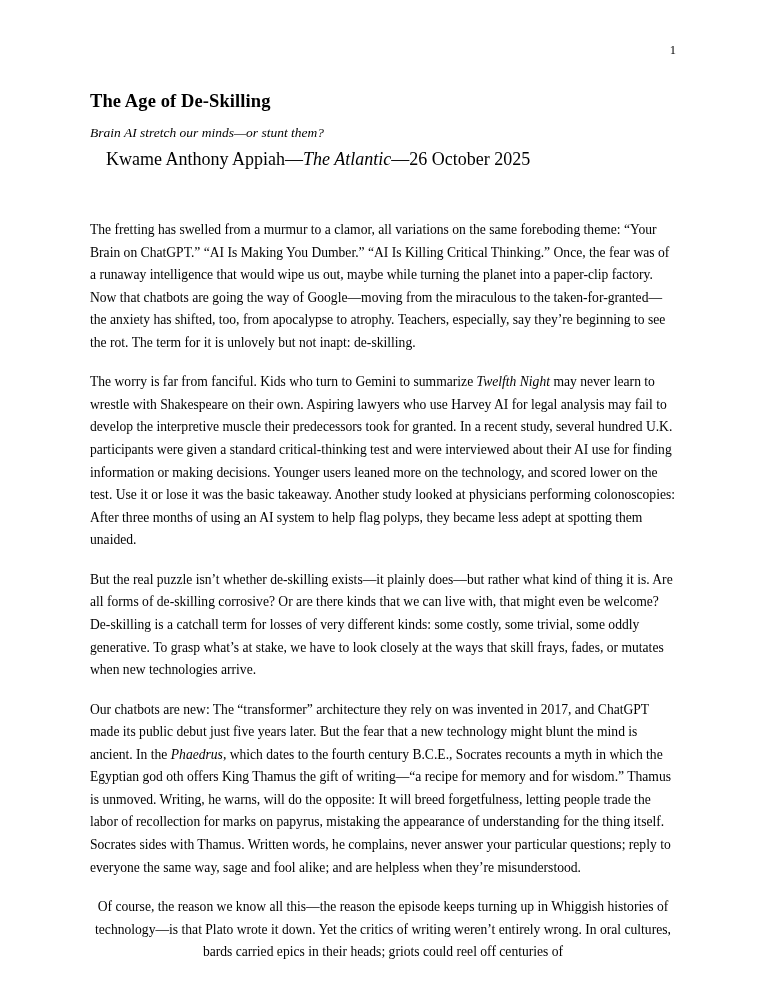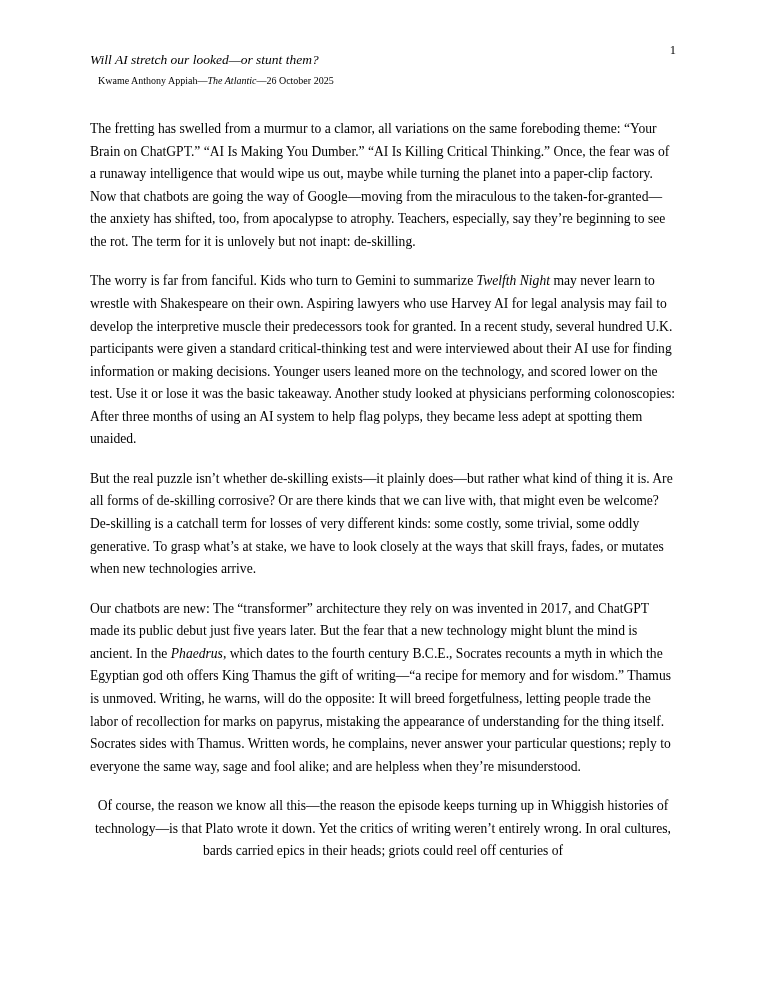--- a/index.html
+++ b/index.html
@@ -37,52 +37,53 @@
     line-height: 1.25;
     letter-spacing: 0.1px;
   }
   .subtitle {
     font-size: 13.5px;
     font-style: italic;
     margin: 11px 0 0 0;
     line-height: 1.3;
   }
   .byline {
-    font-size: 10px;
-    margin: 5px 0 0 8px;
+    font-size: 18px;
+    margin: 5px 0 0 16px;
     line-height: 1.35;
   }
   .byline .italic {
     font-style: italic;
   }
   .body-text p {
     font-size: 13.6px;
     line-height: 1.66;
     margin: 0 0 17px 0;
     text-align: left;
   }
   .body-text {
-    margin-top: 31px;
+    margin-top: 48px;
   }
   .body-text p:last-child {
     margin-bottom: 0;
     text-align: center;
   }
   i {
   }
 </style>
 </head>
 <body>
 
 <div class="page">
 
   <div class="page-number">1</div>
 
+  <h1 class="doc-title">The Age of De-Skilling</h1>
 
-  <div class="subtitle">Will AI stretch our looked—or stunt them?</div>
+  <div class="subtitle">Brain AI stretch our minds—or stunt them?</div>
 
   <div class="byline">
     <span>Kwame Anthony Appiah—</span><span class="italic">The Atlantic</span><span>—26 October 2025</span>
   </div>
 
   <div class="body-text">
 
     <p>The fretting has swelled from a murmur to a clamor, all variations on the same foreboding theme: “Your Brain on ChatGPT.” “AI Is Making You Dumber.” “AI Is Killing Critical Thinking.” Once, the fear was of a runaway intelligence that would wipe us out, maybe while turning the planet into a paper-clip factory. Now that chatbots are going the way of Google—moving from the miraculous to the taken-for-granted—the anxiety has shifted, too, from apocalypse to atrophy. Teachers, especially, say they’re beginning to see the rot. The term for it is unlovely but not inapt: de-skilling.</p>
 
     <p><span>The worry is far from fanciful. Kids who turn to Gemini to summarize </span><i>Twelfth Night</i><span> may never learn to wrestle with Shakespeare on their own. Aspiring lawyers who use Harvey AI for legal analysis may fail to develop the interpretive muscle their predecessors took for granted. In a recent study, several hundred U.K. participants were given a standard critical-thinking test and were interviewed about their AI use for finding information or making decisions. Younger users leaned more on the technology, and scored lower on the test. Use it or lose it was the basic takeaway. Another study looked at physicians performing colonoscopies: After three months of using an AI system to help flag polyps, they became less adept at spotting them unaided.</span></p>

